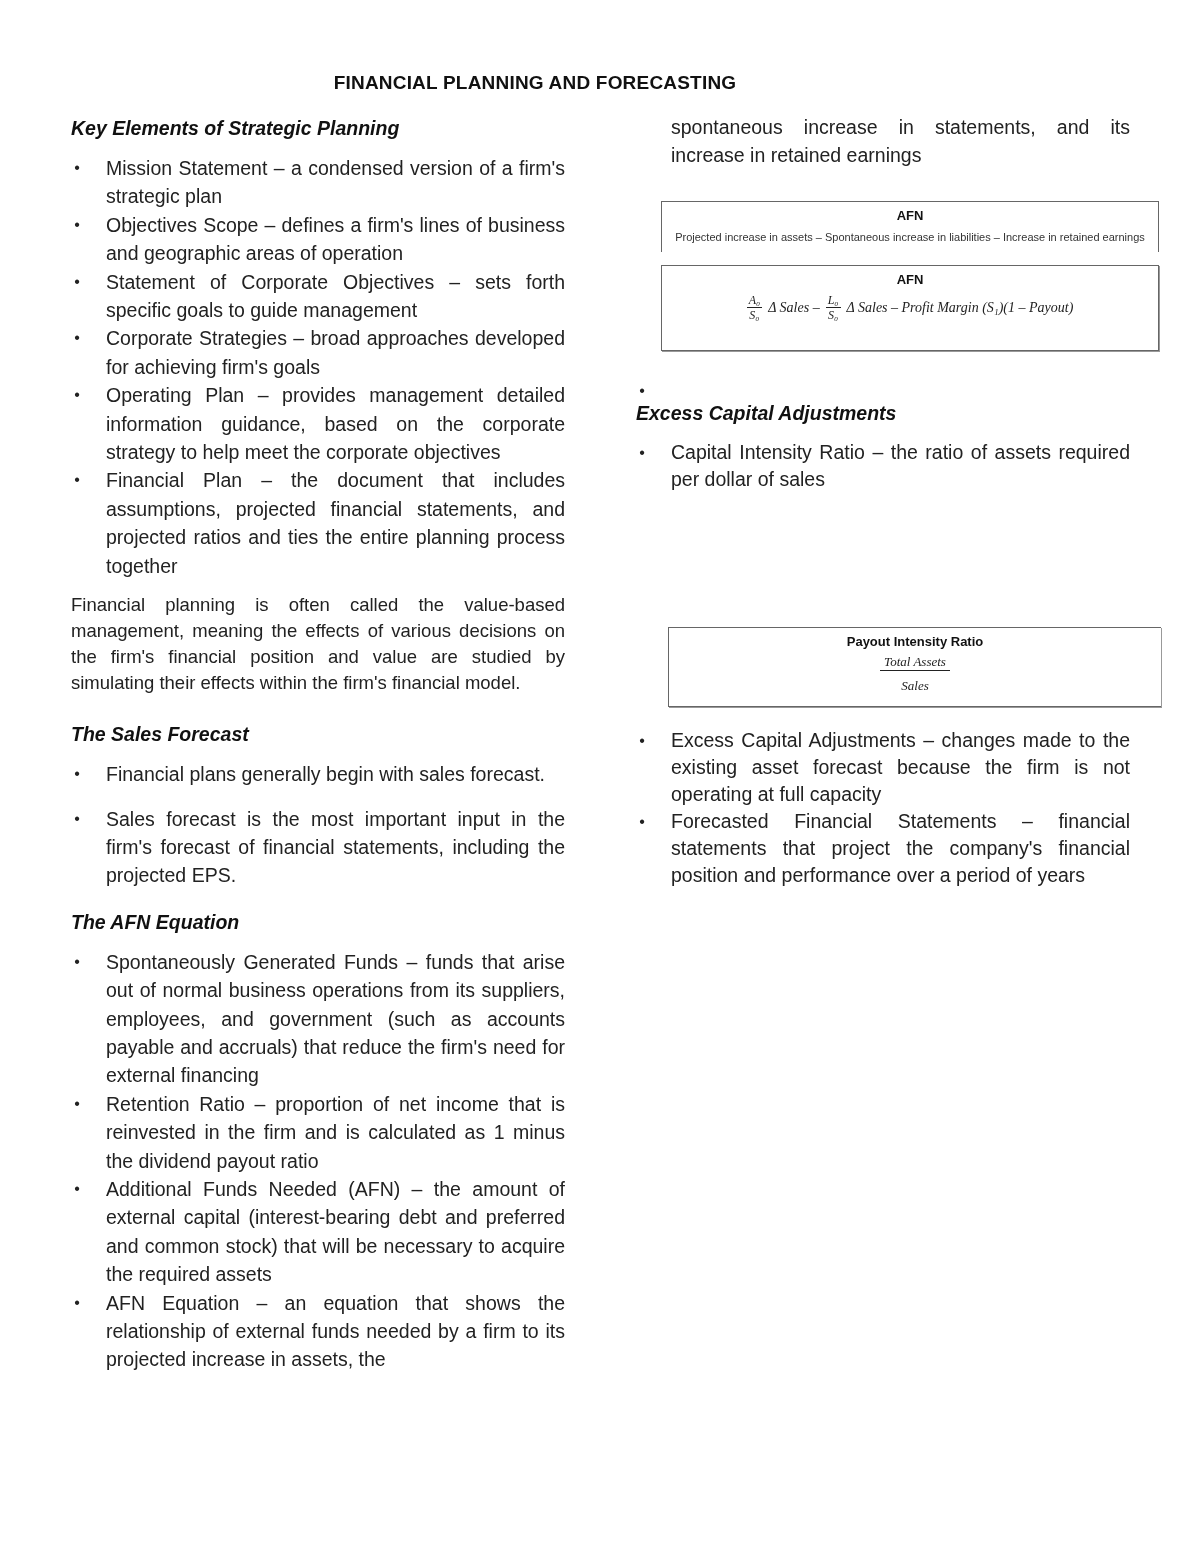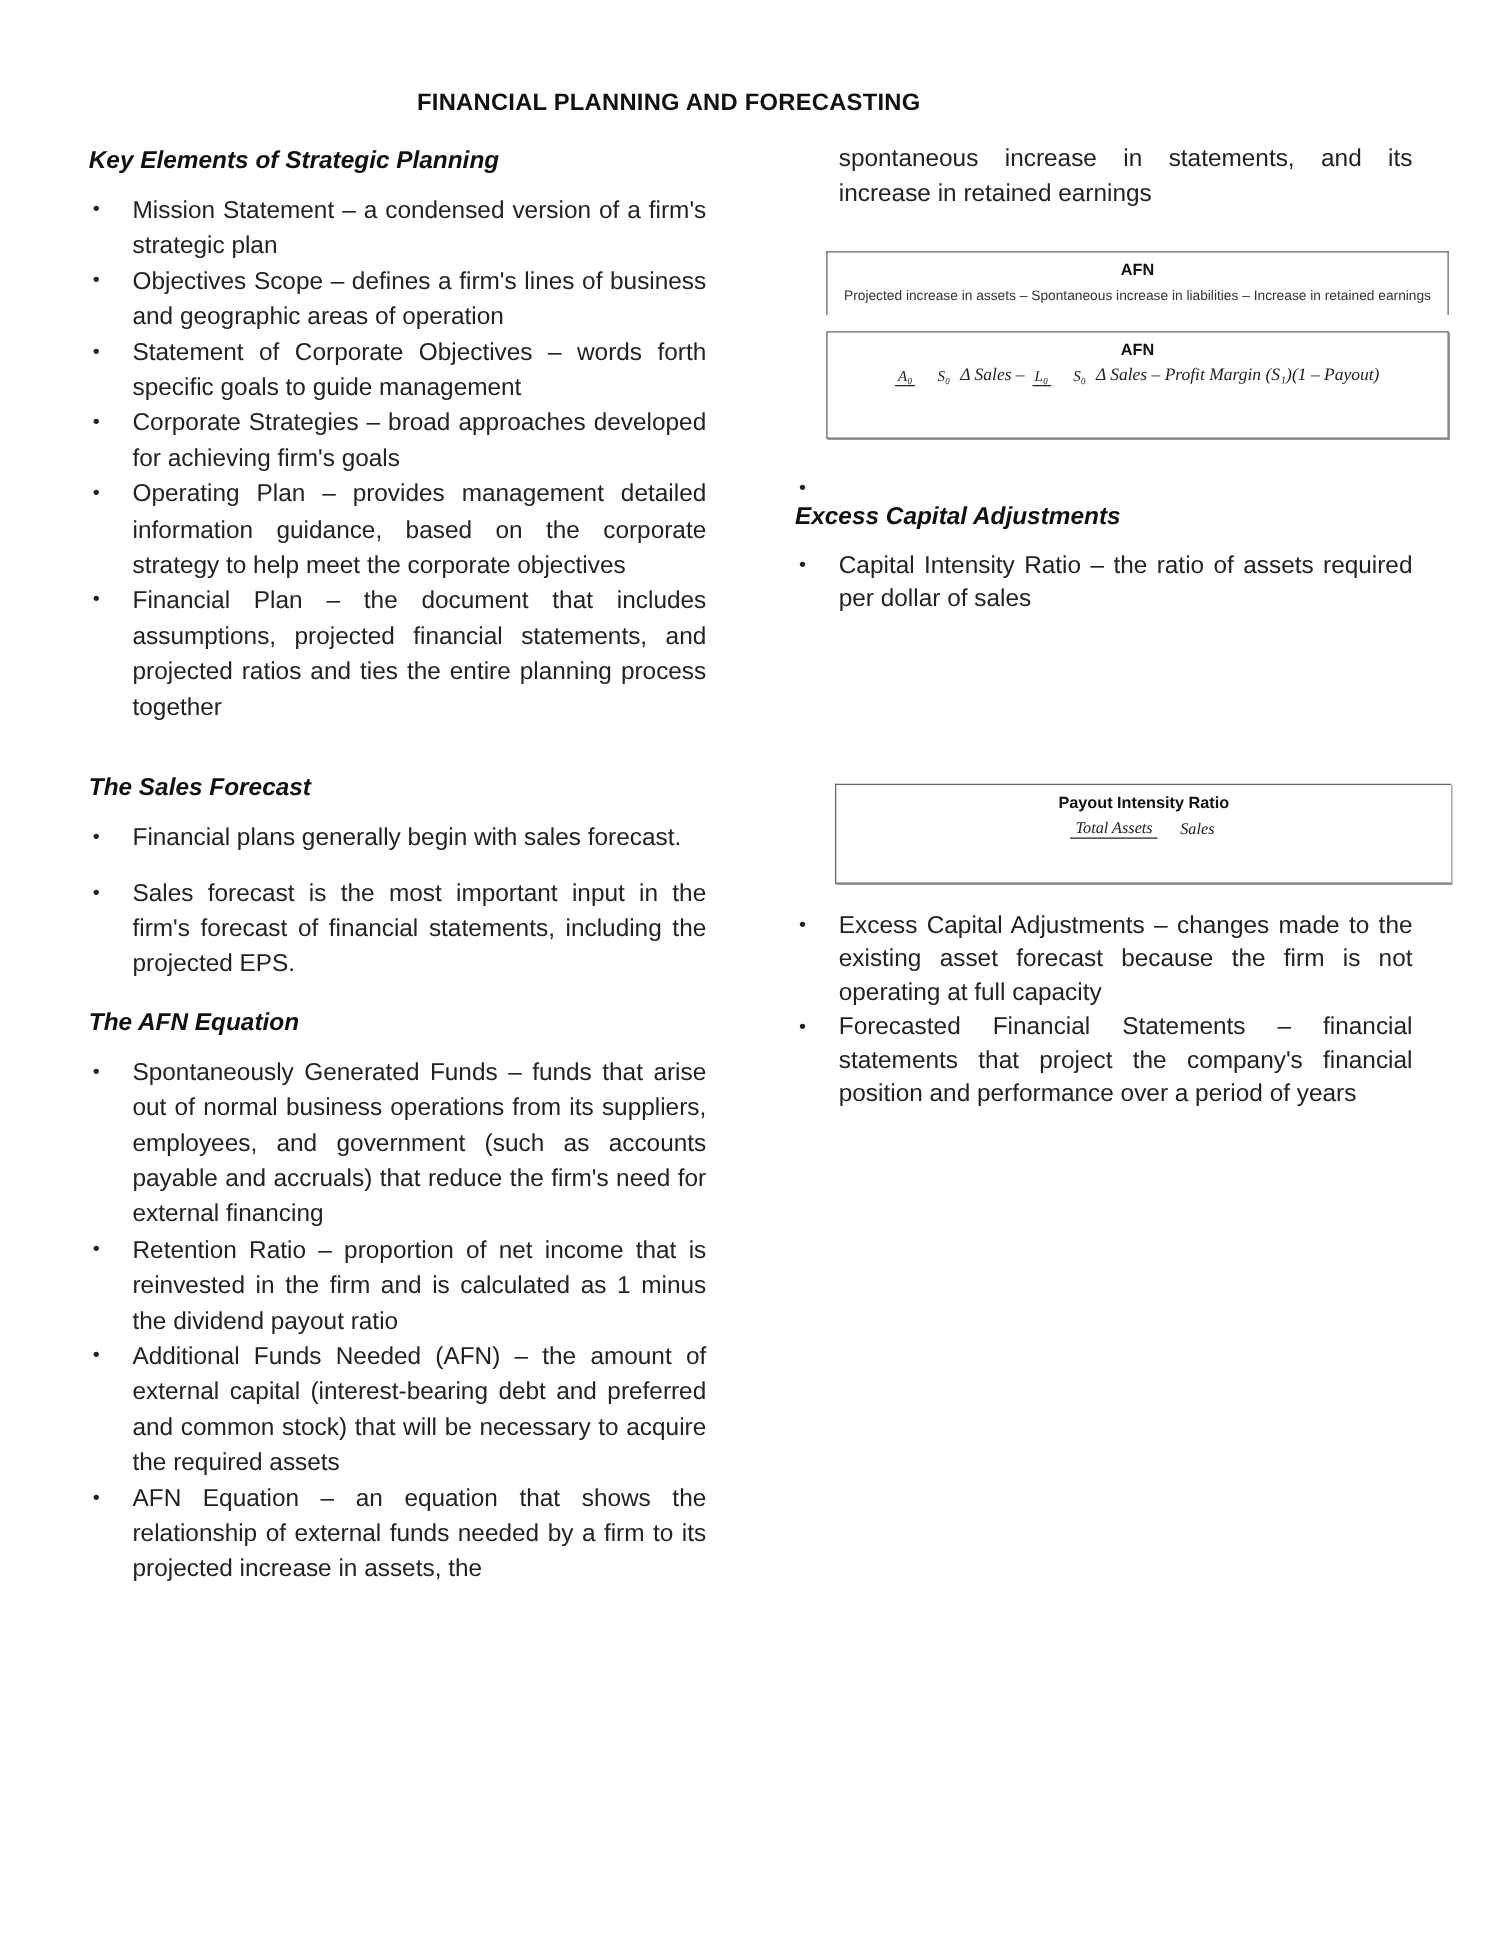--- a/index.html
+++ b/index.html
@@ -21,42 +21,43 @@
   .gap-l { height: 24px; }
   .cont { font-size: 19.5px; line-height: 28.4px; text-align: justify; padding-left: 35px; color: #222; margin-top: -1px; }
   .box { border: 1.5px solid #666; box-shadow: 1px 1px 0 #999; background: #fff; text-align: center; }
   .box .bh { font-weight: bold; font-size: 13px; margin-top: 6px; }
   .box .bt { font-size: 11px; color: #333; margin-top: 8px; white-space: nowrap; }
   .afn1 { position: absolute; left: 661px; top: 201px; width: 496px; height: 50px; border-bottom: none; box-shadow: none; }
   .afn2 { position: absolute; left: 661px; top: 265px; width: 496px; height: 84px; }
   .cir  { position: absolute; left: 668px; top: 627px; width: 492px; height: 78px; border-right: none; }
   .formula { font-family: "Liberation Serif", serif; font-style: italic; font-size: 14px; color: #222;
              display: inline-flex; align-items: center; gap: 6px; margin-top: 6px; }
-  .frac { display: inline-flex; align-items: center; line-height: 14px; font-size: 12px; gap: 16px; }
+  .frac { display: inline-flex; flex-direction: column; align-items: center; line-height: 14px; font-size: 12px; }
   .frac .num { border-bottom: 1px solid #222; padding: 0 2px; }
   .frac .den { padding: 0 2px; }
   .cir .frac { font-size: 13px; line-height: 17px; margin-top: 4px; }
   .cir .frac .num { padding: 0 4px; }
 </style>
 </head>
 <body>
 
 <div class="title">FINANCIAL PLANNING AND FORECASTING</div>
 
 <div class="col col-left">
   <h2 class="sec">Key Elements of Strategic Planning</h2>
   <ul class="bl">
     <li><span class="bullet">•</span><span>Mission Statement – a condensed version of a firm's strategic plan</span></li>
     <li><span class="bullet">•</span><span>Objectives Scope – defines a firm's lines of business and geographic areas of operation</span></li>
-    <li><span class="bullet">•</span><span>Statement of Corporate Objectives – words forth specific goals to guide management</span></li>
+    <li><span class="bullet">•</span><span>Statement of Corporate Objectives – sets forth specific goals to guide management</span></li>
     <li><span class="bullet">•</span><span>Corporate Strategies – broad approaches developed for achieving firm's goals</span></li>
     <li><span class="bullet">•</span><span>Operating Plan – provides management detailed information guidance, based on the corporate strategy to help meet the corporate objectives</span></li>
     <li><span class="bullet">•</span><span>Financial Plan – the document that includes assumptions, projected financial statements, and projected ratios and ties the entire planning process together</span></li>
   </ul>
   <div class="gap-s"></div>
+  <p class="para">Financial planning is often called the value-based management, meaning the effects of various decisions on the firm's financial position and value are studied by simulating their effects within the firm's financial model.</p>
   <div class="gap-l"></div>
   <h2 class="sec">The Sales Forecast</h2>
   <ul class="bl">
     <li><span class="bullet">•</span><span>Financial plans generally begin with sales forecast.</span></li>
     <li style="margin-top:16px"><span class="bullet">•</span><span>Sales forecast is the most important input in the firm's forecast of financial statements, including the projected EPS.</span></li>
   </ul>
   <div class="gap-m"></div>
   <h2 class="sec">The AFN Equation</h2>
   <ul class="bl">
     <li><span class="bullet">•</span><span>Spontaneously Generated Funds – funds that arise out of normal business operations from its suppliers, employees, and government (such as accounts payable and accruals) that reduce the firm's need for external financing</span></li>

